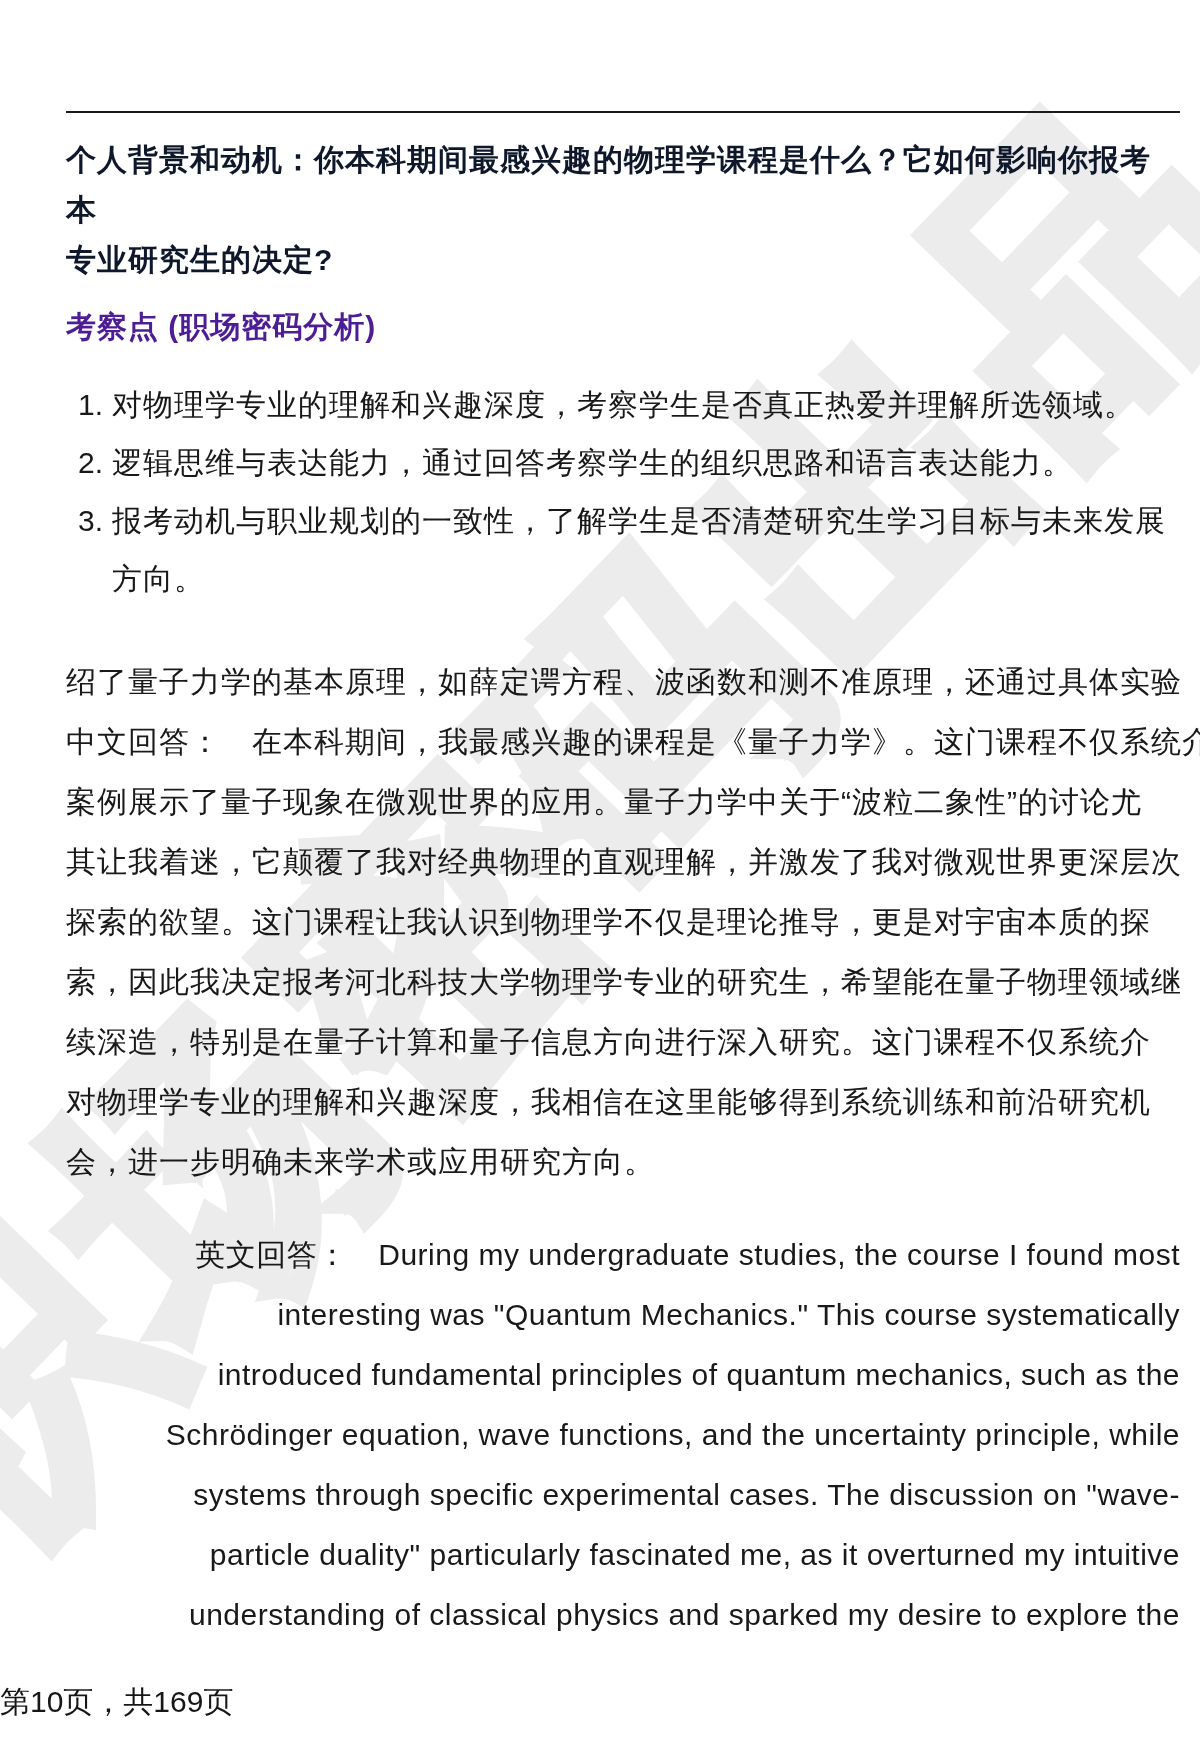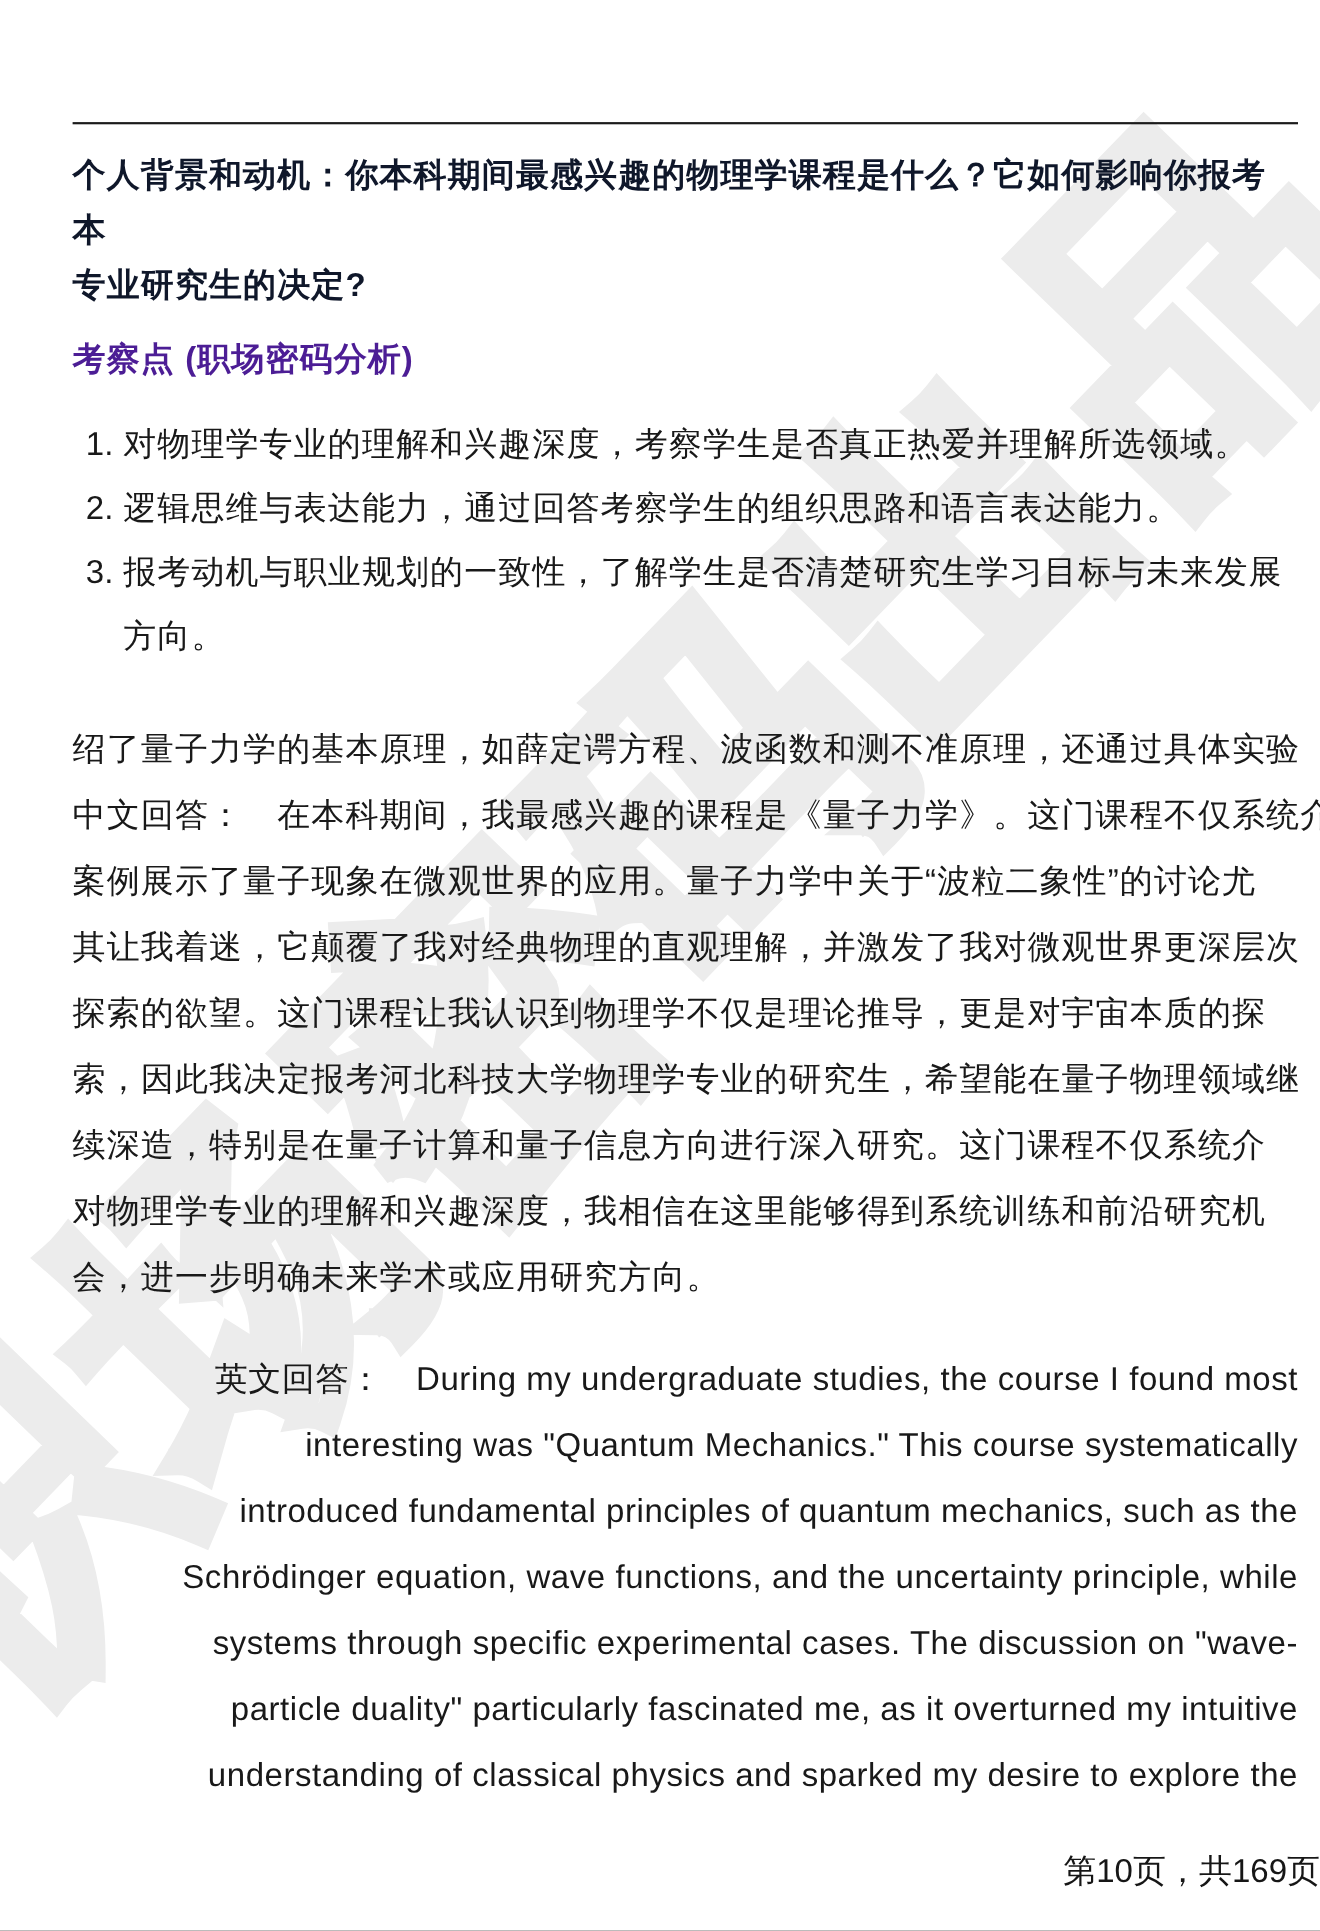--- a/index.html
+++ b/index.html
@@ -74,21 +74,21 @@
     font-size:30px;
     line-height:60px;
     letter-spacing:1px;
     white-space:nowrap;
   }
   .para-en .line { letter-spacing:0.5px;text-align:right; }
   .footer {
     position:absolute;
     left:0; width:1200px;
     top:1682px;
-    text-align:right;
+    text-align:left;
     font-size:30px;
     line-height:40px;
     color:#161616;
     z-index:1;
   }
 </style>
 </head>
 <body>
 
 <div class="page">

